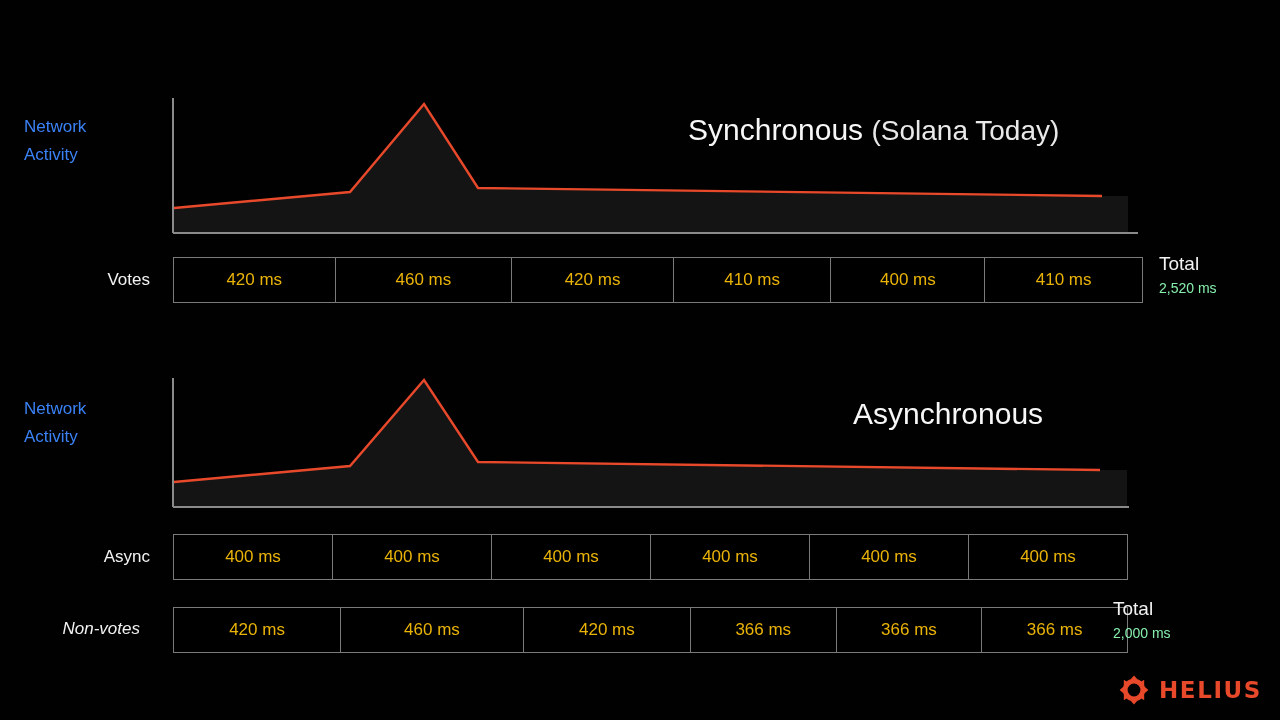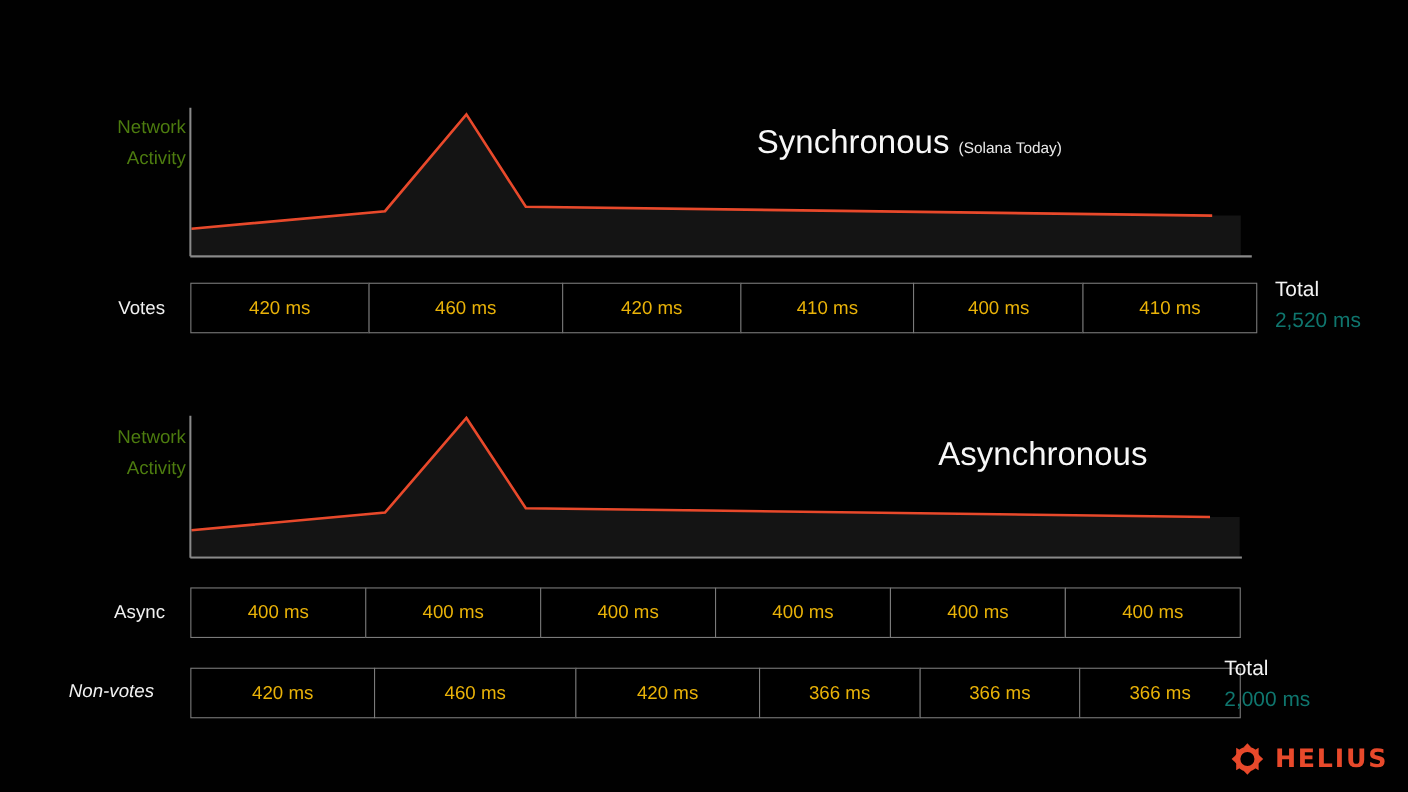--- a/index.html
+++ b/index.html
@@ -32,42 +32,42 @@
     font-weight: 400;
     letter-spacing: 0.2px;
     color: #e8492b;
     white-space: nowrap;
   }
 
   
   .panel { position: absolute; }
   .chart-axis-label {
     position: absolute;
-    text-align: right;
     font-size: 17px;
     line-height: 1.65;
-    color: #4d7c0f;
+    color: #3b82f6;
     white-space: pre-line;
+    margin-top: 11px;
   }
   .chart-plot {
     position: absolute;
     left: 0;
     top: 0;
   }
   .chart-plot svg { display: block; }
 
   .series-name {
     position: absolute;
     font-size: 30px;
     color: #f7f7f7;
     white-space: nowrap;
     font-weight: 400;
   }
   .series-name .paren {
-    font-size: 14px;
+    font-size: 28px;
     color: #e9e9e9;
   }
 
   
   .row-label {
     position: absolute;
     text-align: right;
     font-size: 17px;
     color: #f2f2f2;
     white-space: nowrap;
@@ -100,22 +100,22 @@
     margin-top: 32px;
   }
   .total .total-label {
     display: block;
     font-size: 19px;
     color: #f2f2f2;
     line-height: 1.45;
   }
   .total .total-value {
     display: block;
-    font-size: 19px;
-    color: #0f766e;
+    font-size: 14px;
+    color: #86efac;
     line-height: 1.45;
   }
 
   
   .logo {
     position: absolute;
     right: 18px;
     bottom: 14px;
     display: flex;
     align-items: center;

